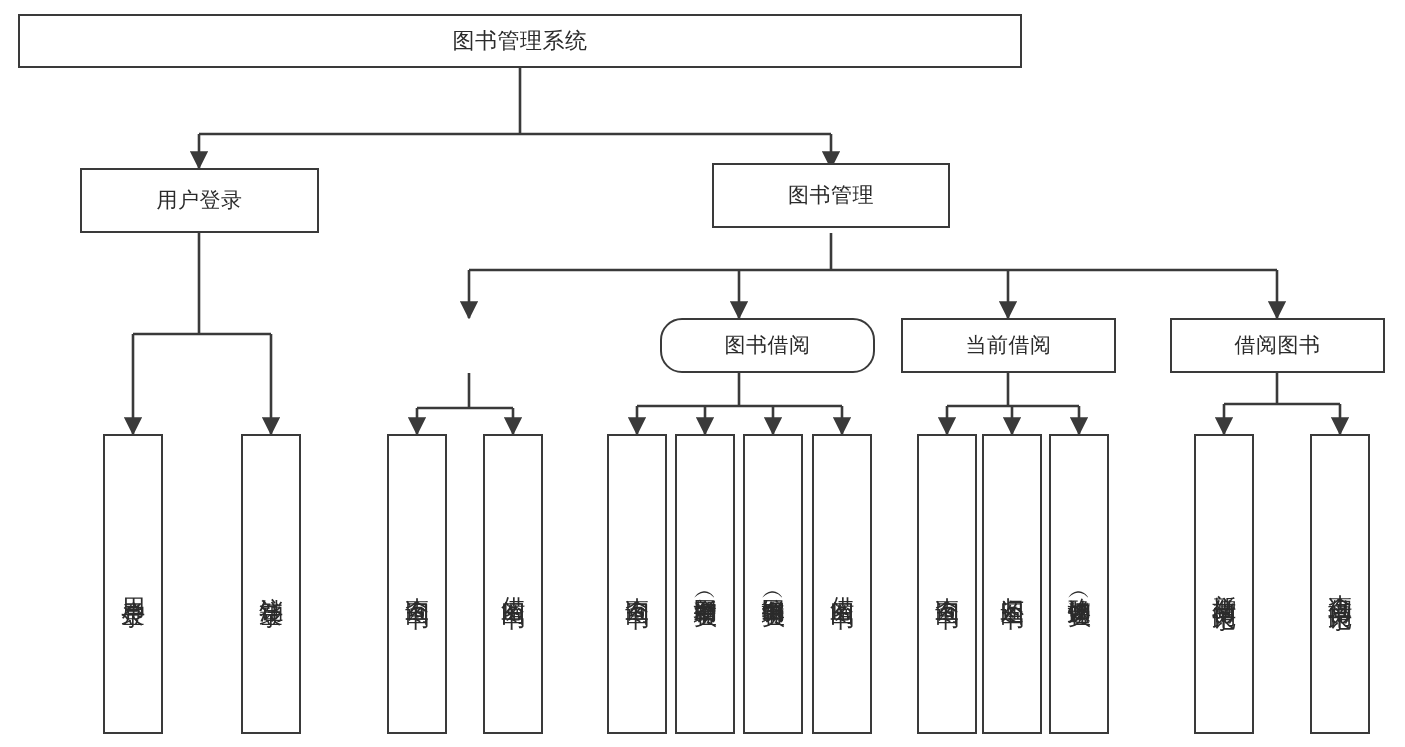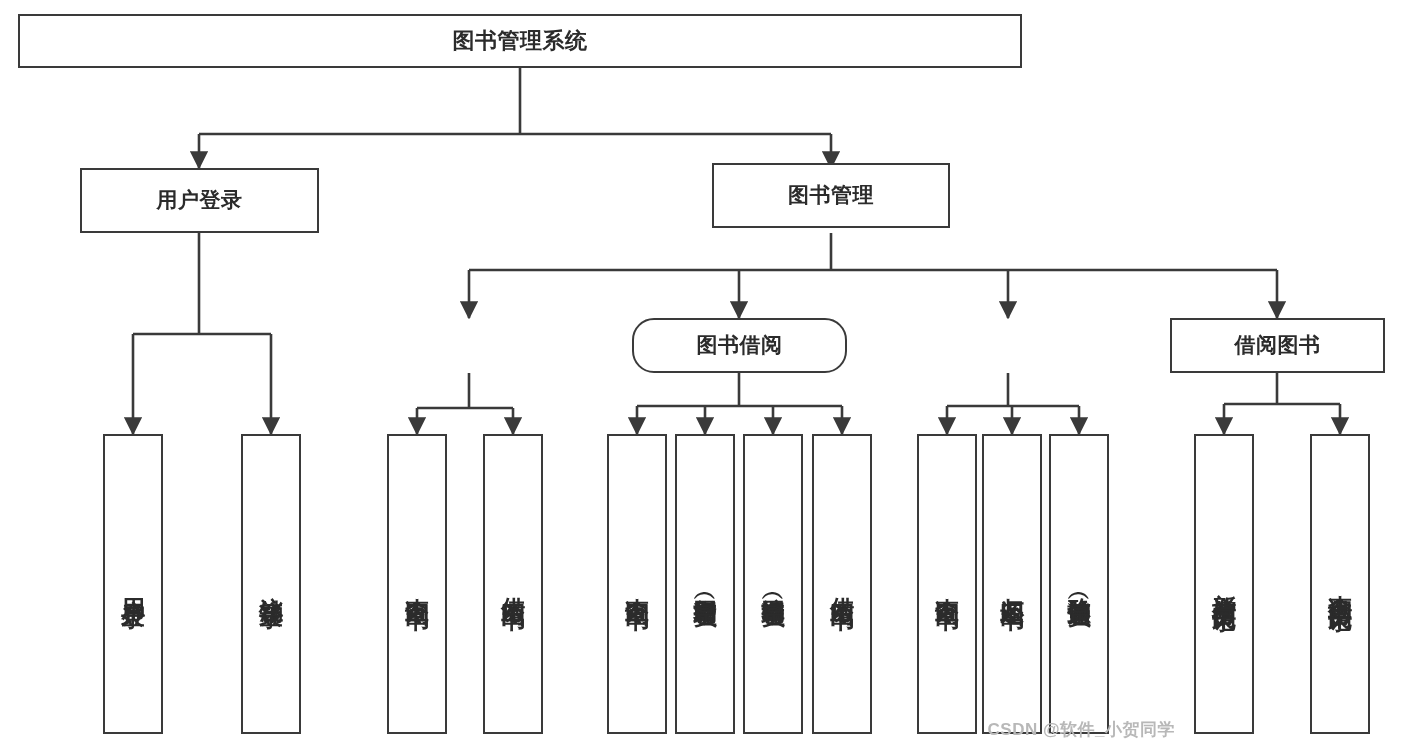--- a/index.html
+++ b/index.html
@@ -11,21 +11,20 @@
     width: 1405px;
     height: 747px;
     font-family: "Liberation Sans", "DejaVu Sans", sans-serif;
     overflow: hidden;
     position: relative;
   }
   #diagram-root {
     position: relative;
     width: 1183px;
     height: 747px;
-    font-weight: bold;
   }
   svg.connectors {
     position: absolute;
     top: 0;
     left: 0;
     width: 1405px;
     height: 747px;
     pointer-events: none;
   }
   .node {
@@ -141,22 +140,25 @@
     <span class="label">图书管理系统</span>
   </div>
 
   <div class="node horiz" style="left:80px; top:168px; width:239px; height:65px;">
     <span class="label">用户登录</span>
   </div>
   <div class="node horiz" style="left:712px; top:163px; width:238px; height:65px;">
     <span class="label">图书管理</span>
   </div>
 
-  <div class="node horiz" style="left:632px; top:318px; width:215px; height:55px;border-radius:22px;">
+  <div class="node horiz" style="left:660px; top:318px; width:215px; height:55px;border-radius:22px;">
     <span class="label">图书借阅</span>
+  </div>
+  <div class="node horiz" style="left:901px; top:318px; width:215px; height:55px;">
+    <span class="label">当前借阅</span>
   </div>
   <div class="node horiz" style="left:1170px; top:318px; width:215px; height:55px;">
     <span class="label">借阅图书</span>
   </div>
 
   <div class="node vert" style="left:103px; top:434px; width:60px; height:300px;">
     <span class="label">用户登录</span>
   </div>
   <div class="node vert" style="left:241px; top:434px; width:60px; height:300px;">
     <span class="label">注销登录</span>
@@ -192,15 +194,14 @@
     <span class="label">确认归还（管理员）</span>
   </div>
 
   <div class="node vert" style="left:1194px; top:434px; width:60px; height:300px;">
     <span class="label">新增借阅记录</span>
   </div>
   <div class="node vert" style="left:1310px; top:434px; width:60px; height:300px;">
     <span class="label">查询借阅记录</span>
   </div>
 
-  <div class="watermark">CSDN @软件_小贺同学</div>
 
 </div>
 
 </body></html>

